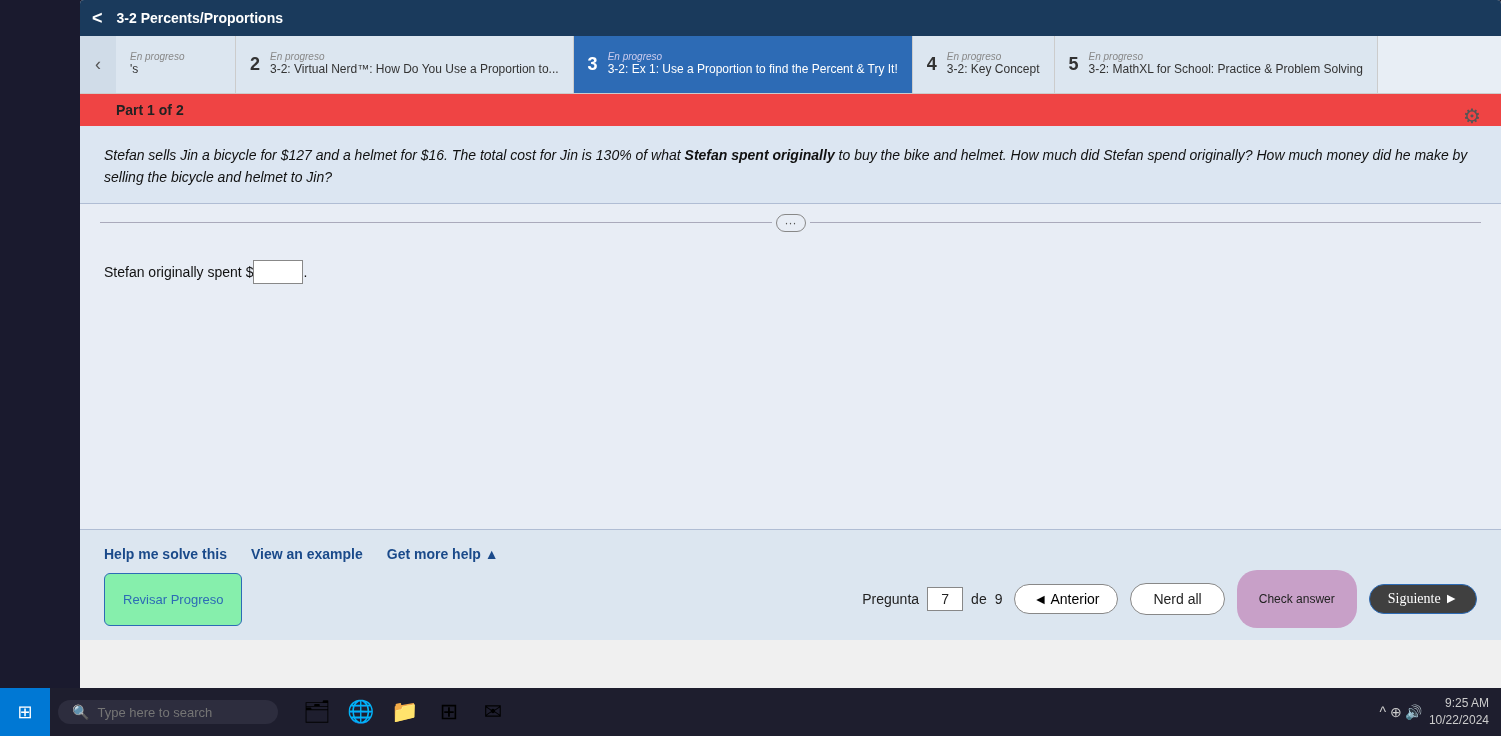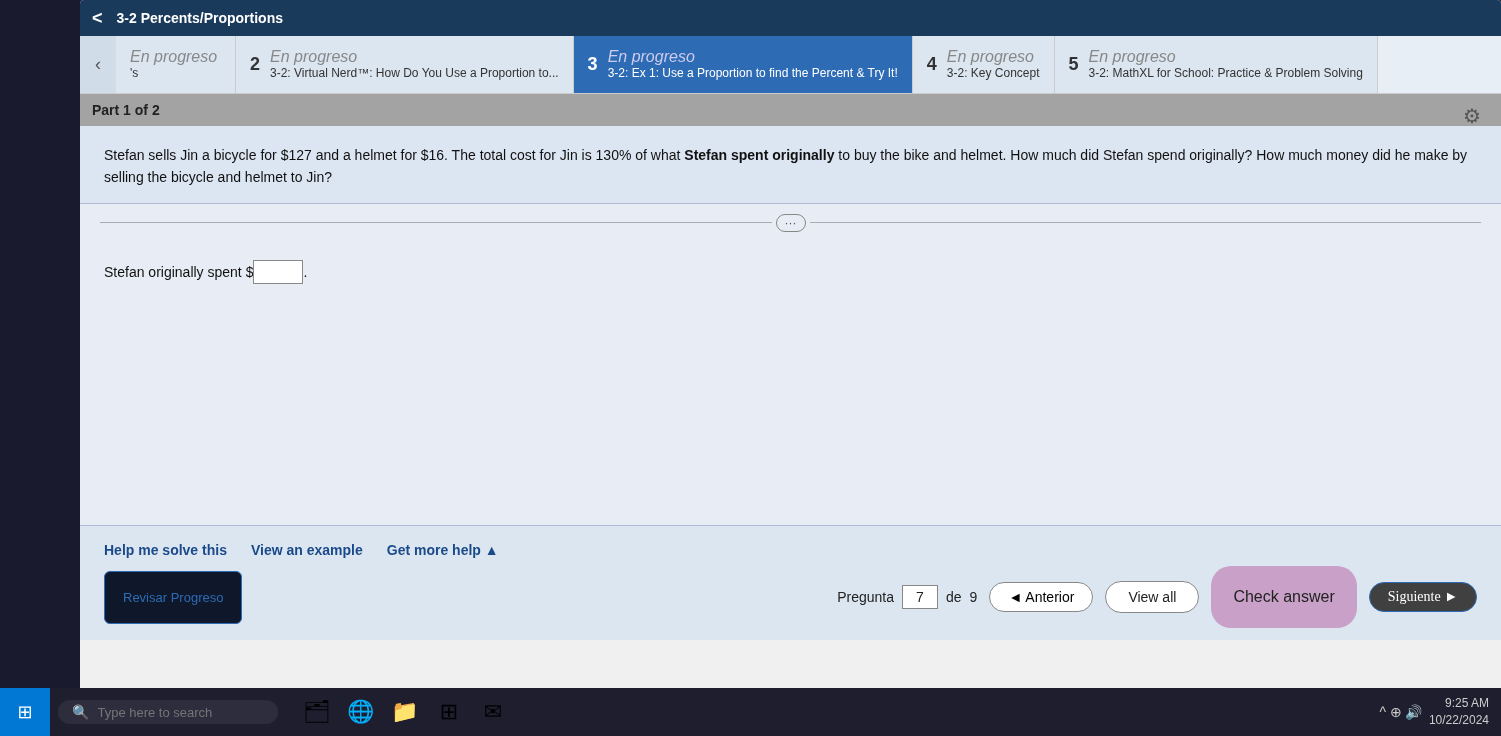--- a/index.html
+++ b/index.html
@@ -130,21 +130,21 @@
     }
     .tab-item.active {
       background: #2d6bb5;
       color: white;
     }
     .tab-item:not(.active) {
       background: #dce6f0;
       color: #333;
     }
     .tab-status {
-      font-size: 16px;
+      font-size: 10px;
       color: #888;
       font-style: italic;
     }
     .tab-item.active .tab-status { color: #cce; }
     .tab-number {
       font-size: 18px;
       font-weight: bold;
       display: inline-block;
       margin-right: 4px;
     }
@@ -171,32 +171,33 @@
     
     .content-area {
       background: #e8edf5;
       padding: 0;
       height: calc(688px - 36px - 58px - 48px);
       position: relative;
     }
 
     
     .part-label {
-      background: #a3a3a3;
-      padding: 8px 12px;
+      background: #ef4444;
+      padding: 8px 36px;
       font-size: 14px;
       color: #222;
       font-weight: bold;
     }
 
     
     .question-area {
       background: #dce6f2;
       padding: 18px 24px 14px 24px;
       border-bottom: 1px solid #b0bdd4;
+      font-style: italic;
     }
     .question-text {
       font-size: 14px;
       color: #111;
       line-height: 1.6;
     }
     .question-text strong { font-weight: bold; }
 
     
     .answer-area {
@@ -249,21 +250,21 @@
       padding: 7px 22px;
       font-size: 14px;
       color: #222;
       cursor: pointer;
     }
     .btn-check {
       background: #c8a0c8;
       border: none;
       border-radius: 20px;
       padding: 22px 22px;
-      font-size: 16px;
+      font-size: 12px;
       color: #222;
       cursor: pointer;
     }
 
     .pagination {
       display: flex;
       align-items: center;
       gap: 8px;
       font-size: 14px;
       color: #222;
@@ -287,21 +288,21 @@
     }
     .btn-next {
       background: #404040;
       color: white;
       border-color: #2d6bb5;
       font-family: Liberation Serif, serif;
     }
     .btn-revisar {
       border: 1.5px solid #2d6bb5;
       border-radius: 6px;
-      background: #0f172a;
+      background: #86efac;
       color: #2d6bb5;
       padding: 18px 18px;
       font-size: 13px;
       cursor: pointer;
     }
 
     
     .settings-icon {
       position: absolute;
       top: 10px;
@@ -427,21 +428,21 @@
       </div>
       <div class="right-actions">
 
         <div class="pagination">
           <span>Pregunta</span>
           <span class="page-box">7</span>
           <span>de</span>
           <span>9</span>
         </div>
         <button class="btn-prev">◄ Anterior</button>
-        <button class="btn-clear">View all</button>
+        <button class="btn-clear">Nerd all</button>
         <button class="btn-check">Check answer</button>
         <button class="btn-next">Siguiente ►</button>
       </div>
     </div>
   </div>
 </div>
 
 <div class="taskbar">
   <div class="taskbar-start">⊞</div>
   <div class="taskbar-search">

